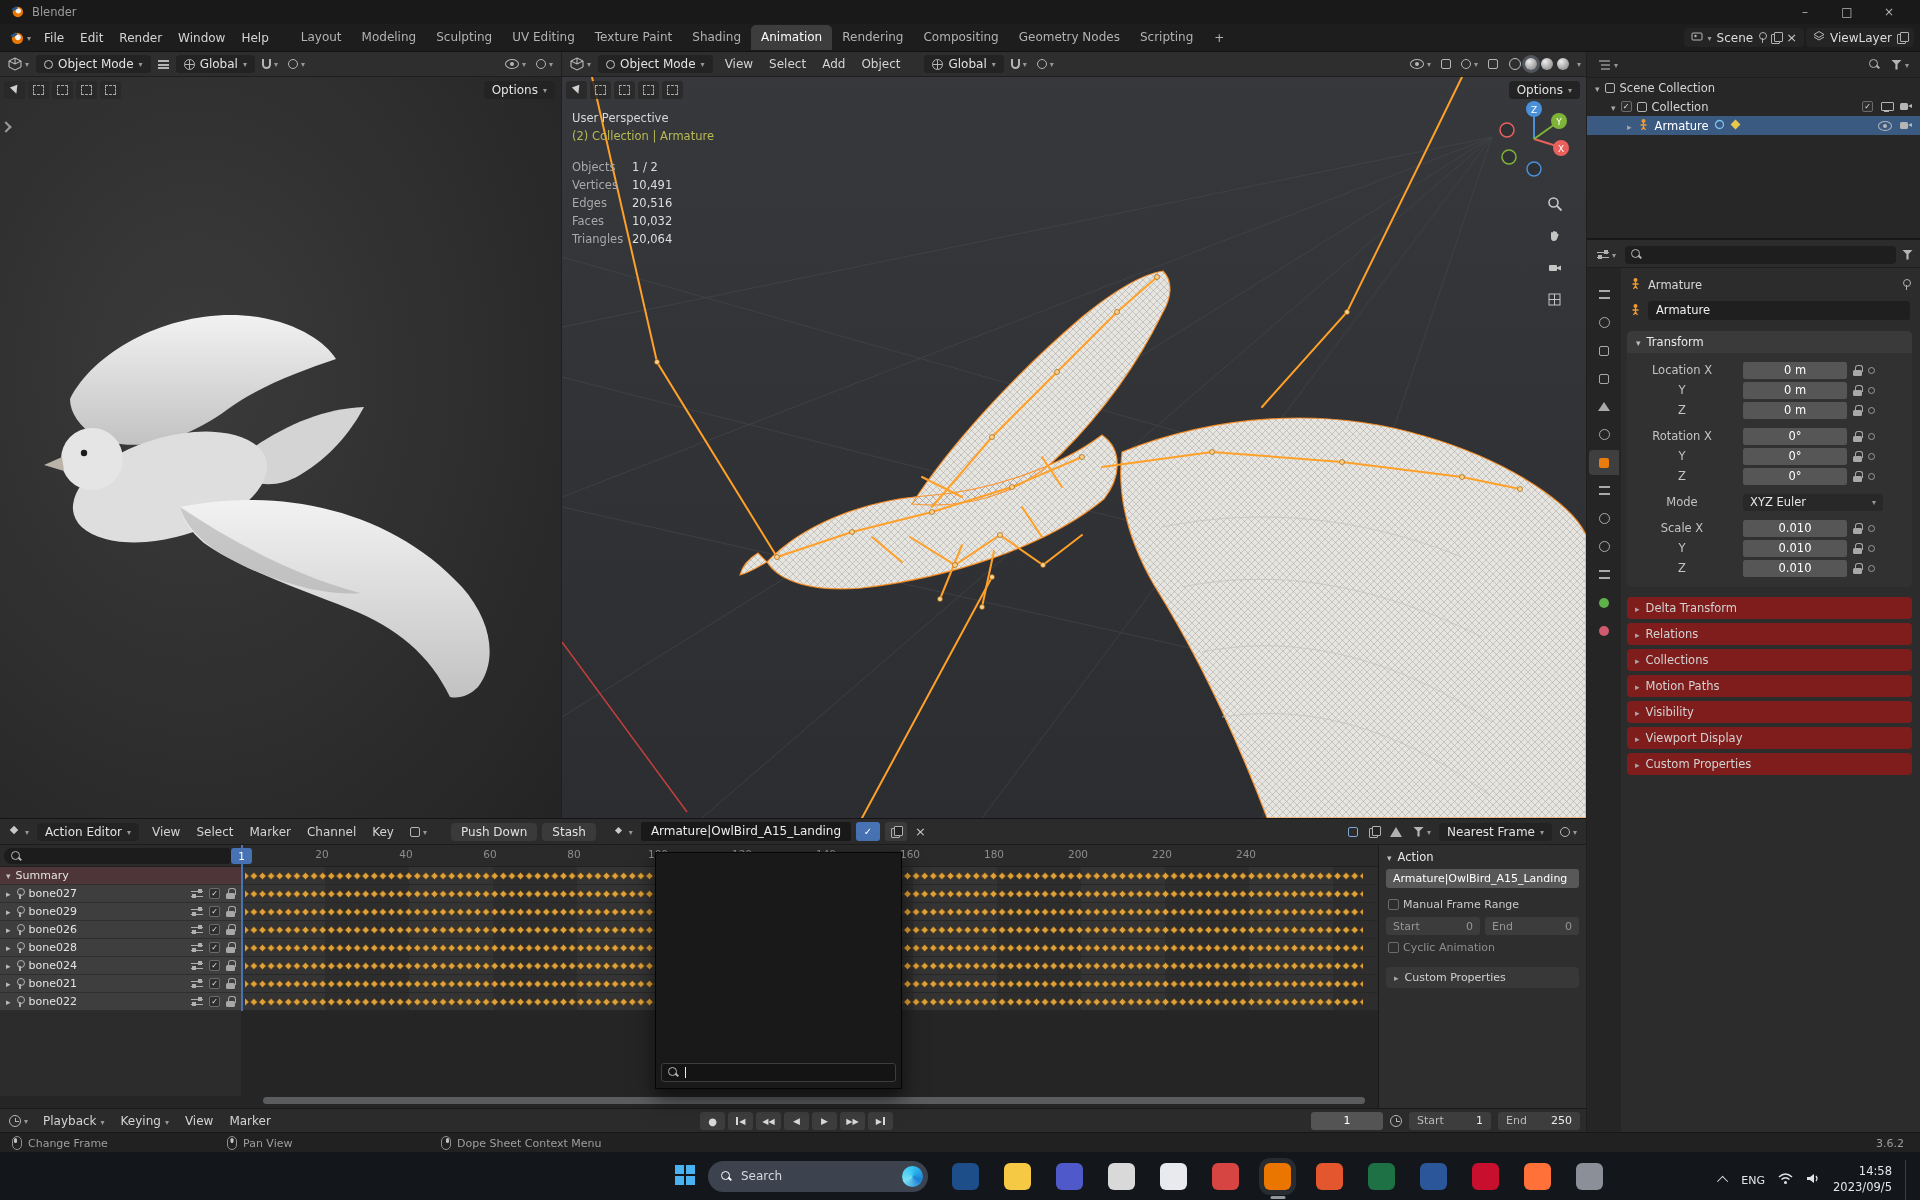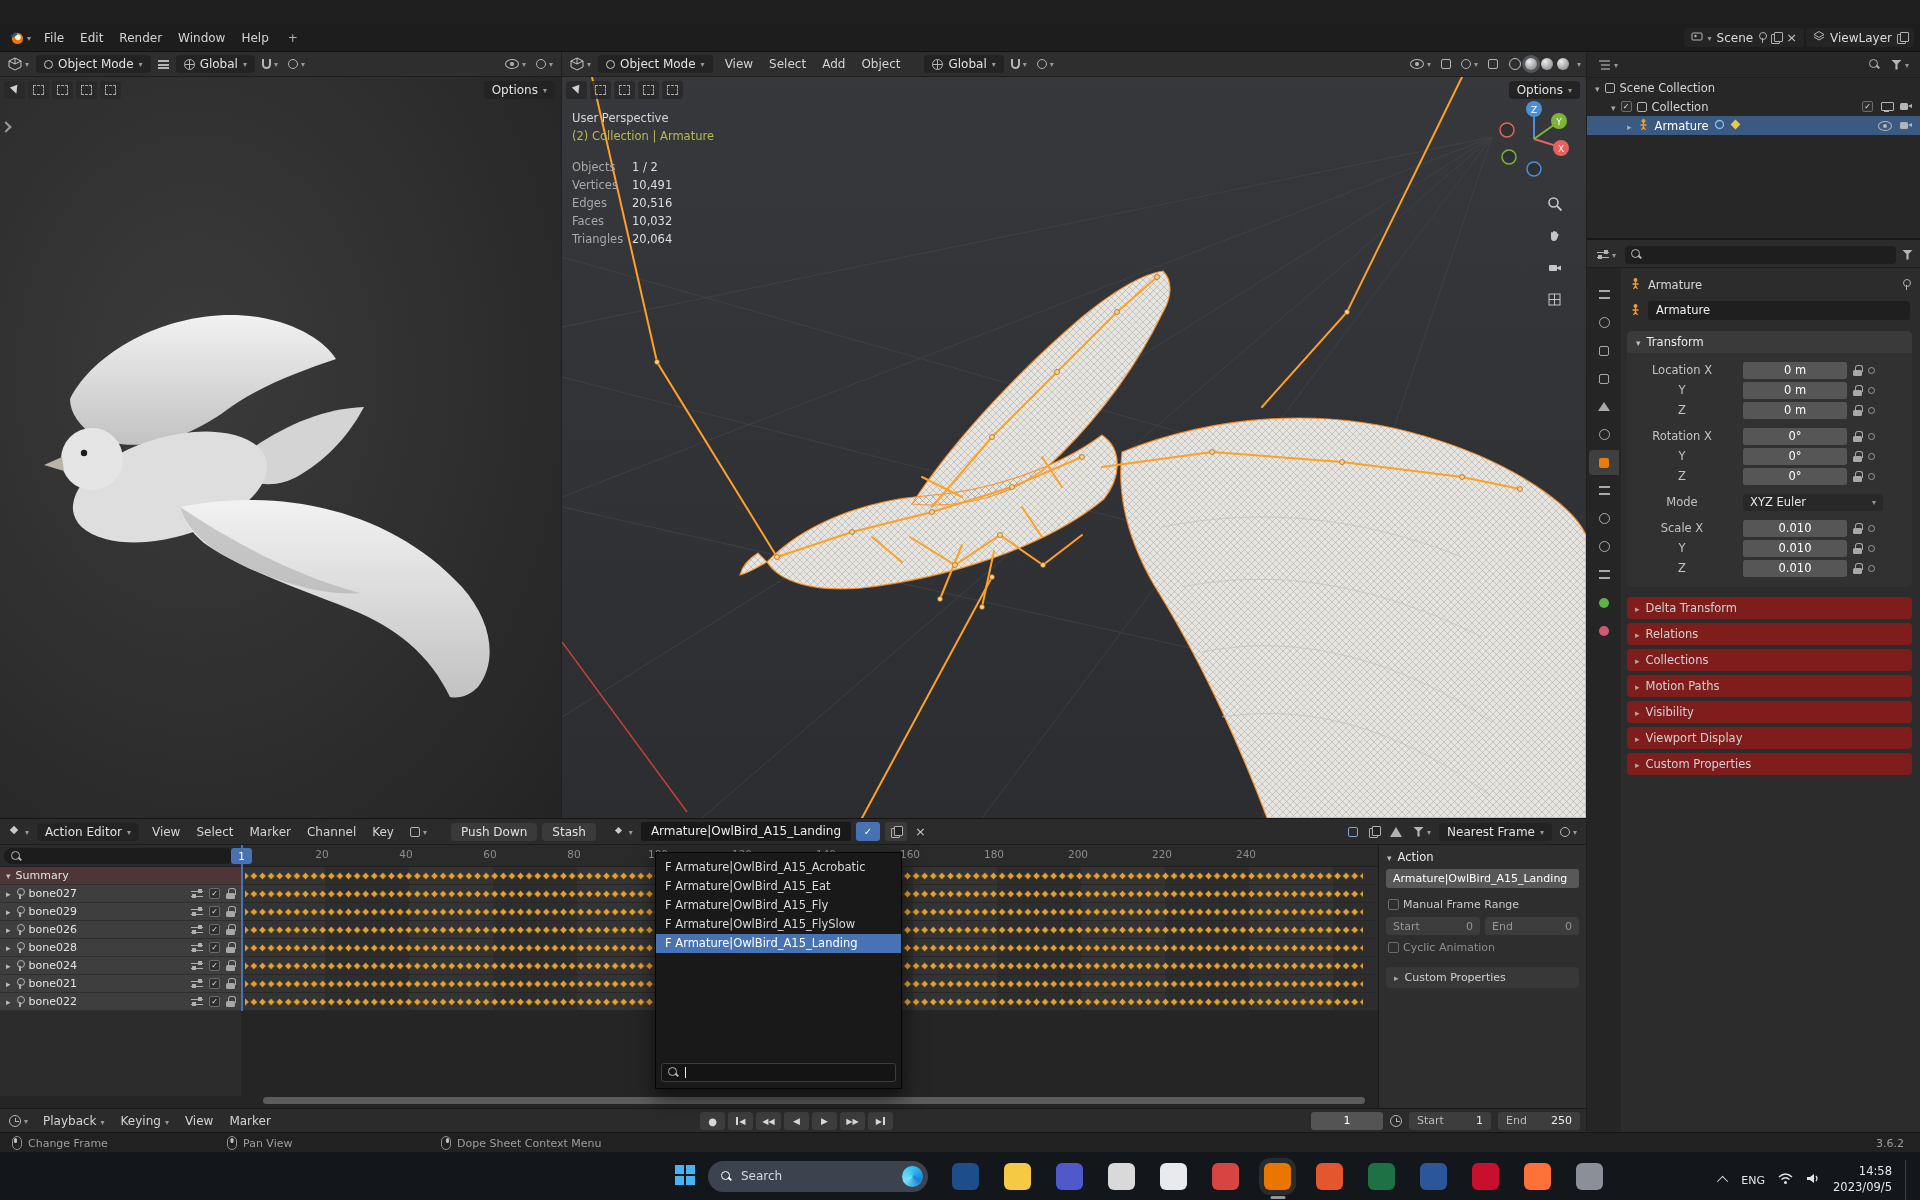--- a/index.html
+++ b/index.html
@@ -192,37 +192,64 @@
 .tb-tray{position:absolute;right:12px;top:0;height:56px;display:flex;align-items:center;gap:13px;color:#e3e6ea;font-size:11px}
 .chev{width:8px;height:8px;border-left:1.6px solid #d8dbe0;border-top:1.6px solid #d8dbe0;transform:rotate(45deg) translateY(2px)}
 .tb-time{text-align:right;line-height:1.35;font-size:11.5px}
 .sliver{width:3px;height:40px;border-left:1px solid #3a3f46}
 </style>
 </head>
 <body>
 
 <div id="root">
 
+  <div id="titlebar">
+    <span><svg width="14" height="14" viewBox="0 0 16 16">
+          <circle cx="9" cy="9" r="6" fill="#ea7600"></circle>
+          <circle cx="9.5" cy="7.8" r="3" fill="#f4f4f4"></circle>
+          <path d="M1.5 6 L7 2.5 L9 5 L4 8 Z" fill="#265787"></path>
+        </svg></span>
+    <span>Blender</span>
+    <div class="win-controls">
+      <span class="wc">–</span>
+      <span class="wc">□</span>
+      <span class="wc">×</span>
+    </div>
+  </div>
 
   <div id="topbar">
     <span class="icon-btn">
         <svg width="15" height="15" viewBox="0 0 16 16">
           <circle cx="9" cy="9" r="6" fill="#ea7600"></circle>
           <circle cx="9.5" cy="7.8" r="3" fill="#f4f4f4"></circle>
           <path d="M1.5 6 L7 2.5 L9 5 L4 8 Z" fill="#265787"></path>
         </svg>
         <span class="car"></span>
       </span>
     <div class="menu-host">
 
     <span class="menu-text">File</span>
         <span class="menu-text">Edit</span>
         <span class="menu-text">Render</span>
         <span class="menu-text">Window</span>
         <span class="menu-text">Help</span>
+      </div>
+    <div class="workspaces">
+
+    <div class="ws-tab">Layout</div>
+        <div class="ws-tab">Modeling</div>
+        <div class="ws-tab">Sculpting</div>
+        <div class="ws-tab">UV Editing</div>
+        <div class="ws-tab">Texture Paint</div>
+        <div class="ws-tab">Shading</div>
+        <div class="ws-tab">Animation</div>
+        <div class="ws-tab">Rendering</div>
+        <div class="ws-tab">Compositing</div>
+        <div class="ws-tab">Geometry Nodes</div>
+        <div class="ws-tab">Scripting</div>
       </div>
     <span class="ws-add">+</span>
     <div class="spacer"></div>
     <div class="dd-box">
       <span><svg width="12" height="12">
             <rect x="1" y="3" width="10" height="7" rx="1" fill="none" stroke="#b5b5b5"></rect>
             <circle cx="4.5" cy="6" r="1.2" fill="#b5b5b5"></circle>
           </svg></span>
       <span class="car"></span>
       <span>Scene</span>
@@ -999,28 +1026,20 @@
         <span class="i-check"></span>
         <span>Cyclic Animation</span>
       </div>
       <div class="da-section">
         <span class="sec-arrow"></span>
         <span>Custom Properties</span>
       </div>
     </div>
 
     <div class="ds-dropdown">
-      <div>
-
-      <div class="dd-item">F Armature|OwlBird_A15_Acrobatic</div>
-          <div class="dd-item">F Armature|OwlBird_A15_Eat</div>
-          <div class="dd-item">F Armature|OwlBird_A15_Fly</div>
-          <div class="dd-item">F Armature|OwlBird_A15_FlySlow</div>
-          <div class="dd-item">F Armature|OwlBird_A15_Landing</div>
-        </div>
       <div class="dd-searchrow">
         <span class="i-mag"></span>
         <span class="dd-caret"></span>
       </div>
     </div>
   </div>
 
   <div id="playbar">
     <span class="icon-btn">
         <span class="i-clock"></span>

